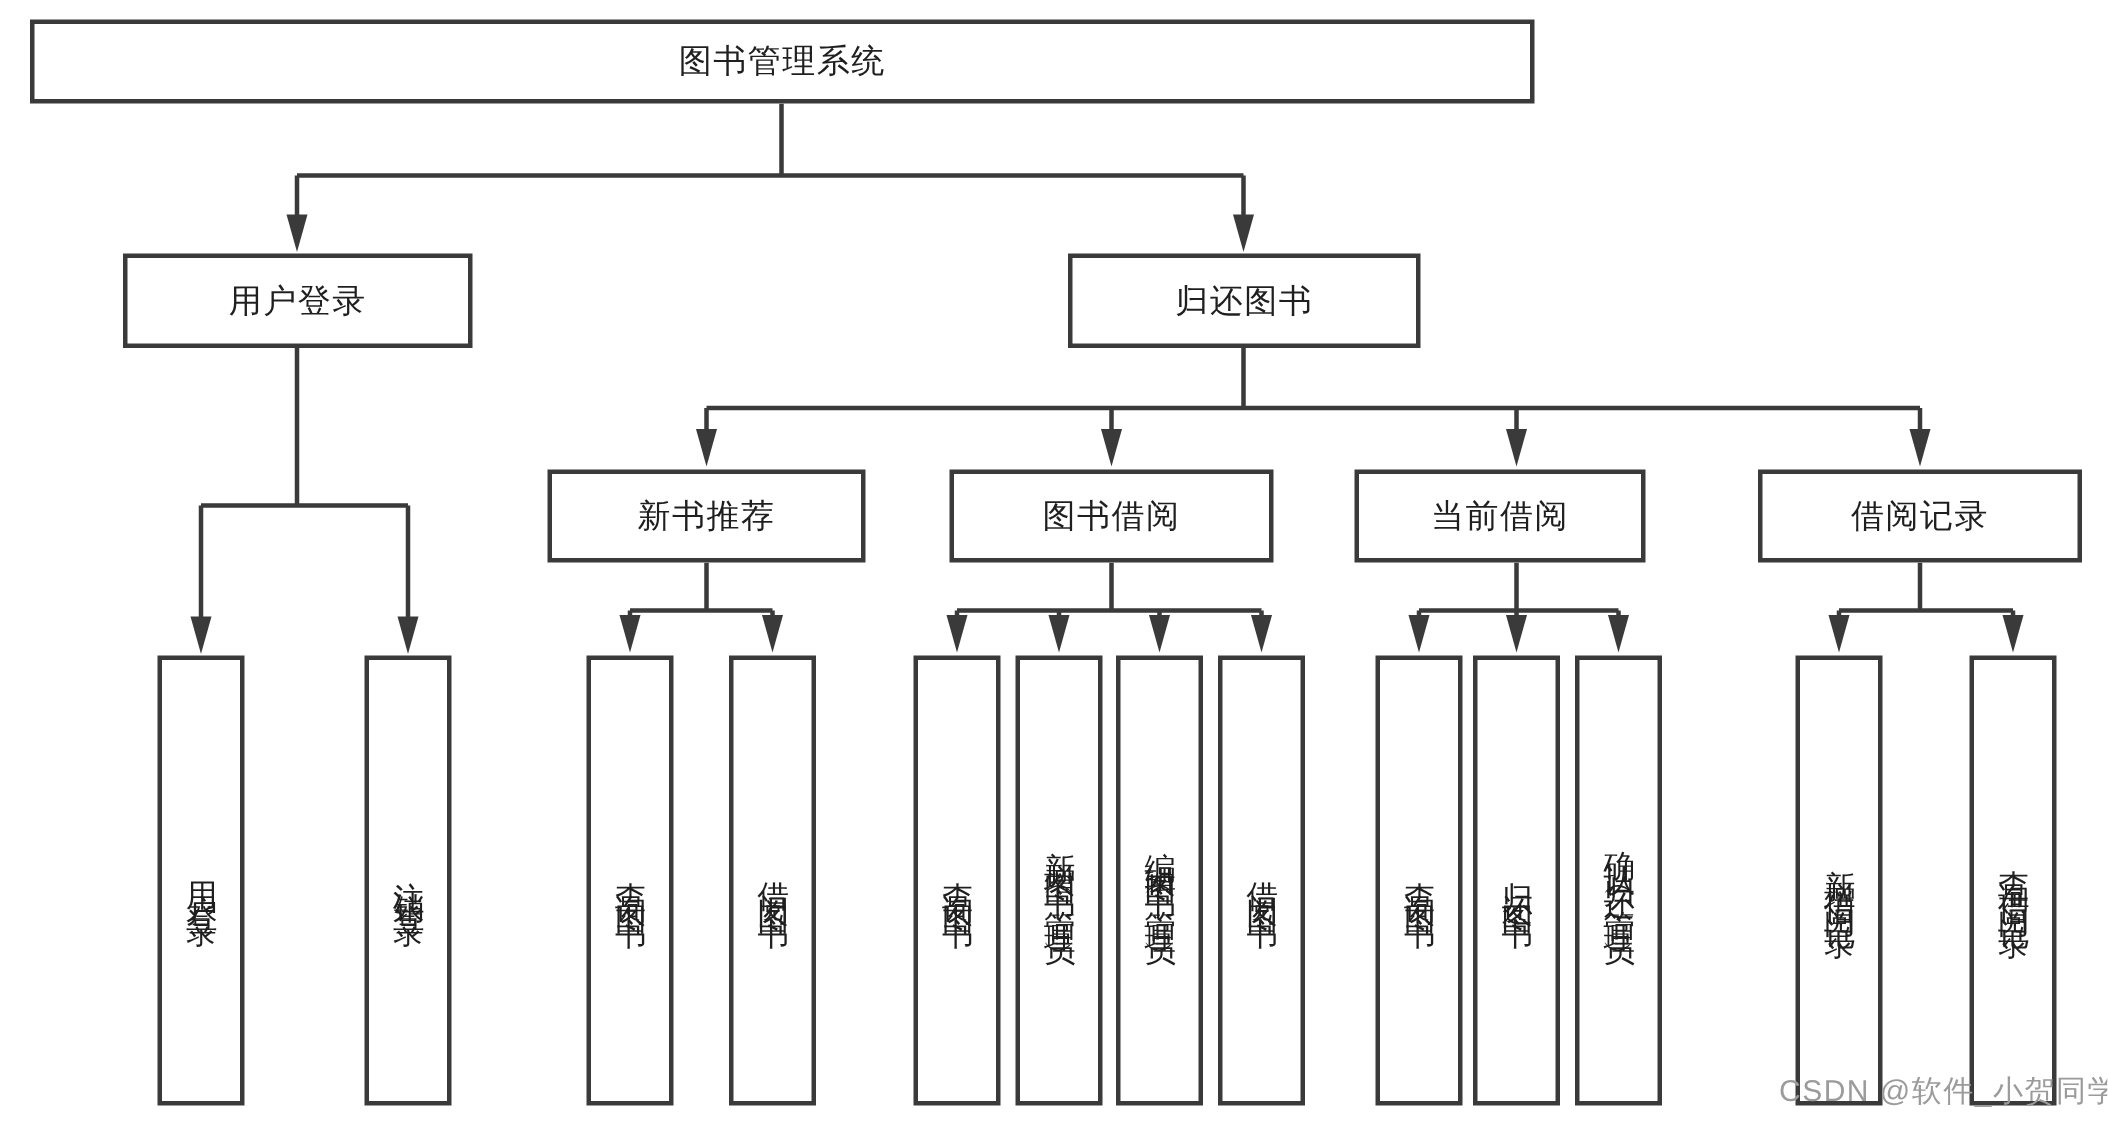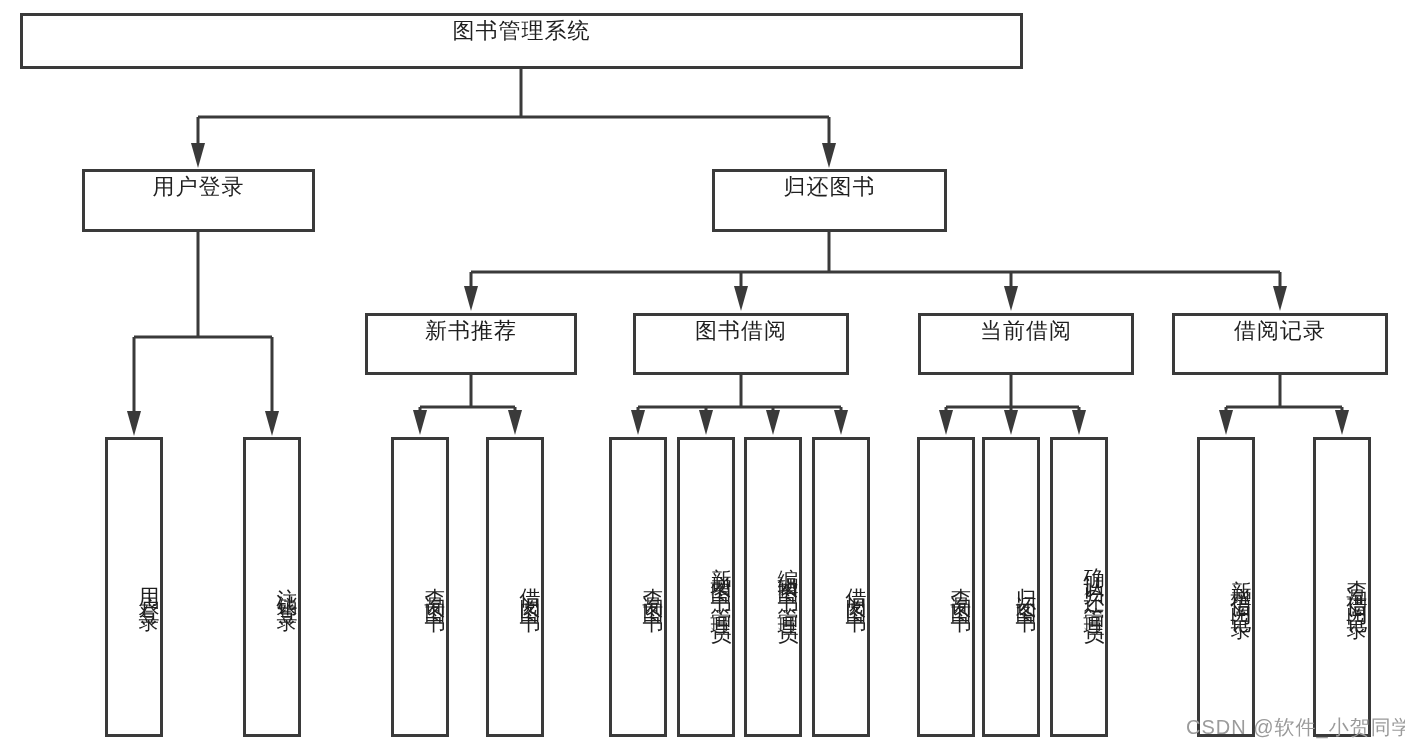--- a/index.html
+++ b/index.html
@@ -10,20 +10,21 @@
     font-family:"Liberation Sans","DejaVu Sans",sans-serif;
     overflow:hidden;
   }
   .node{
     position:absolute;
     box-sizing:border-box;
     border:3px solid #3a3a3a;
     background:#ffffff;
     color:#1f1f1f;
     display:flex;
+    align-items:center;
     justify-content:center;
   }
   .hnode{ font-size:22px; letter-spacing:1px; }
   .vnode{
     writing-mode:vertical-rl;
     text-orientation:mixed;
     font-size:21px;
     letter-spacing:8px;
     line-height:1;
   }
@@ -102,21 +103,21 @@
   <div class="node hnode" style="left:712px;top:169px;width:235px;height:63px;">
     <span>归还图书</span>
   </div>
 
   <div class="node hnode" style="left:365px;top:313px;width:212px;height:62px;">
     <span>新书推荐</span>
   </div>
   <div class="node hnode" style="left:633px;top:313px;width:216px;height:62px;">
     <span>图书借阅</span>
   </div>
-  <div class="node hnode" style="left:903px;top:313px;width:216px;height:62px;margin-left:15px;">
+  <div class="node hnode" style="left:903px;top:313px;width:194px;height:62px;">
     <span>当前借阅</span>
   </div>
   <div class="node hnode" style="left:1172px;top:313px;width:216px;height:62px;">
     <span>借阅记录</span>
   </div>
 
   <div class="node vnode" style="left:105px;top:437px;width:58px;height:300px;">
     <span>用户登录</span>
   </div>
   <div class="node vnode" style="left:243px;top:437px;width:58px;height:300px;">

